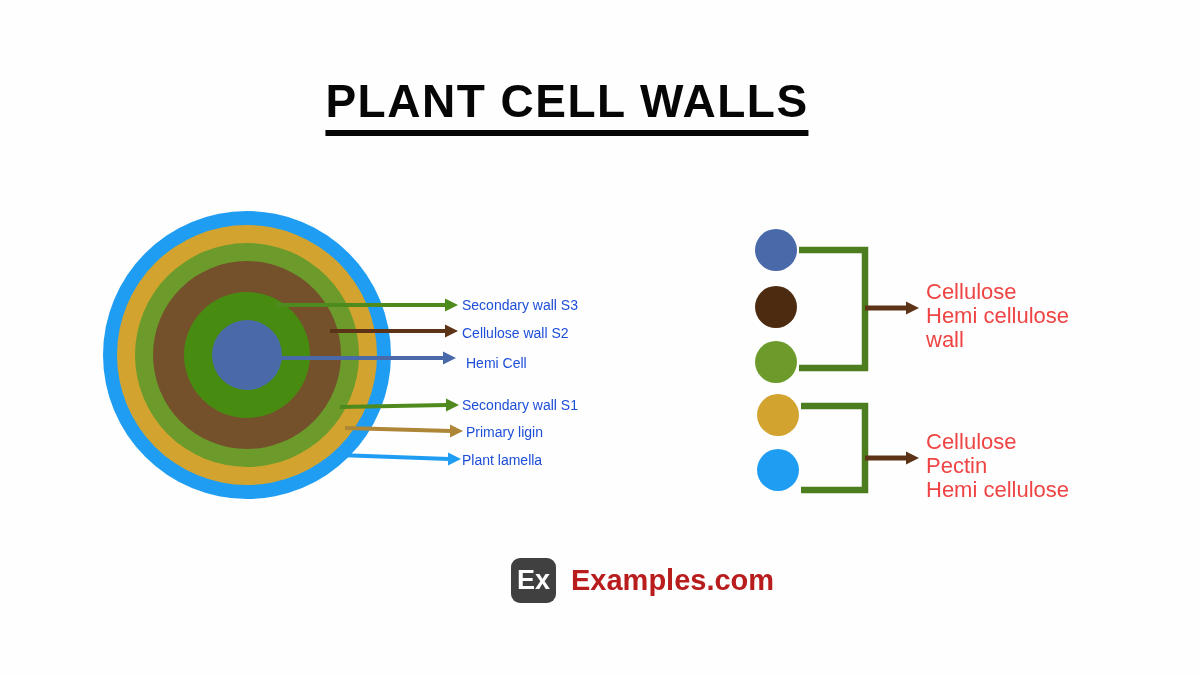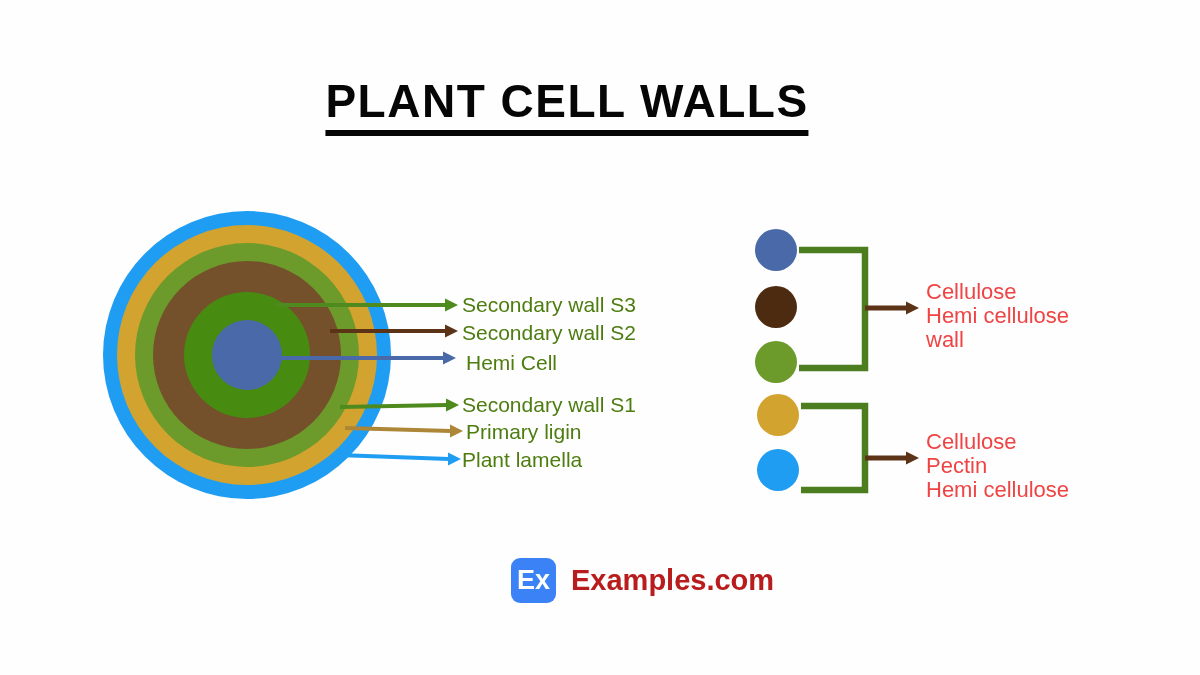--- a/index.html
+++ b/index.html
@@ -31,23 +31,23 @@
     border-bottom: 6px solid #060606;
     padding-bottom: 5px;
   }
   svg.gfx {
     position: absolute;
     top: 0; left: 0;
   }
   .diagram-label {
     position: absolute;
     left: 462px;
-    font-size: 21px;
+    font-size: 14px;
     font-weight: 500;
-    color: #4d7c0f;
+    color: #1d4ed8;
     white-space: nowrap;
     line-height: 26px;
   }
   .legend-text {
     position: absolute;
     left: 926px;
     font-size: 22px;
     font-weight: 500;
     line-height: 24px;
     color: #ef4444;
@@ -57,21 +57,21 @@
     position: absolute;
     left: 511px;
     top: 558px;
     display: flex;
     align-items: center;
     gap: 15px;
   }
   .logo-badge {
     width: 45px;
     height: 45px;
-    background: #3b82f6;
+    background: #404040;
     border-radius: 9px;
     color: #ffffff;
     font-size: 27px;
     font-weight: 700;
     display: flex;
     align-items: center;
     justify-content: center;
   }
   .brand-name {
     font-size: 29px;
@@ -139,21 +139,21 @@
     <circle cx="778" cy="470" r="21" fill="#1F9DF2"></circle>
 
     <path d="M 801 406 H 865 V 490 H 801" fill="none" stroke-width="6.5" stroke="#4C7D1E"></path>
     <g>
       <line x1="865" y1="458" x2="907" y2="458" stroke-width="5" stroke="#5C3317"></line>
       <polygon points="906,451.5 919,458 906,464.5" fill="#5C3317"></polygon>
     </g>
   </svg>
 
   <div class="diagram-label" style="top:292px">Secondary wall S3</div>
-  <div class="diagram-label" style="top:320px">Secondary wall S2</div>
+  <div class="diagram-label" style="top:320px">Cellulose wall S2</div>
   <div class="diagram-label" style="top:350px; left:466px">Hemi Cell</div>
   <div class="diagram-label" style="top:392px">Secondary wall S1</div>
   <div class="diagram-label" style="top:419px; left:466px">Primary ligin</div>
   <div class="diagram-label" style="top:447px">Plant lamella</div>
 
   <div class="legend-text" style="top:280px">
     <div>Cellulose</div>
     <div>Hemi cellulose</div>
     <div>wall</div>
   </div>

